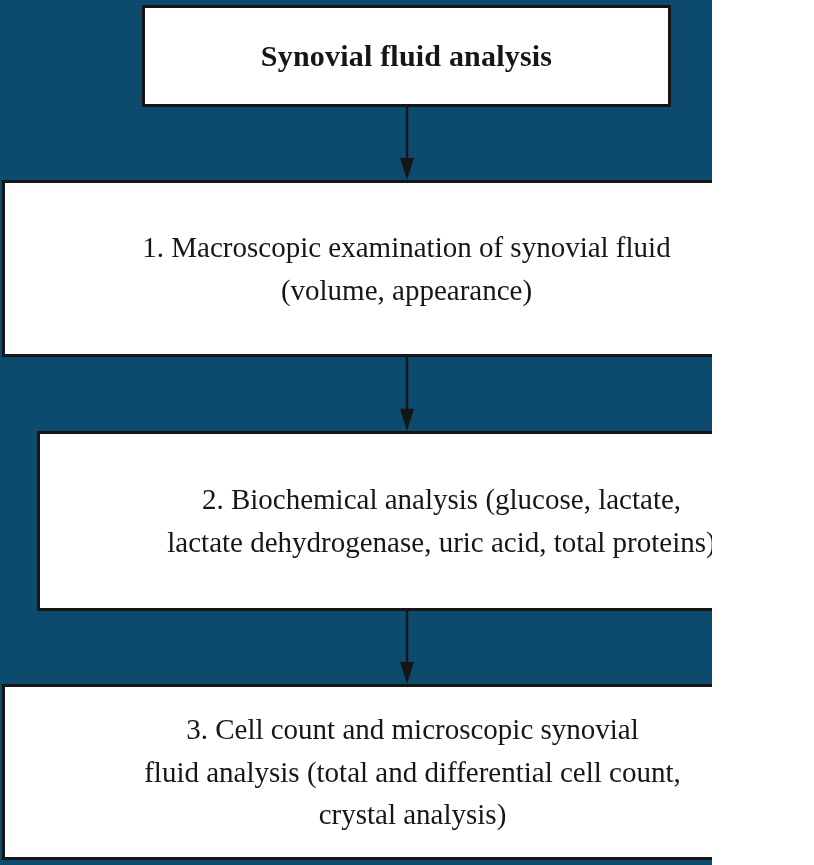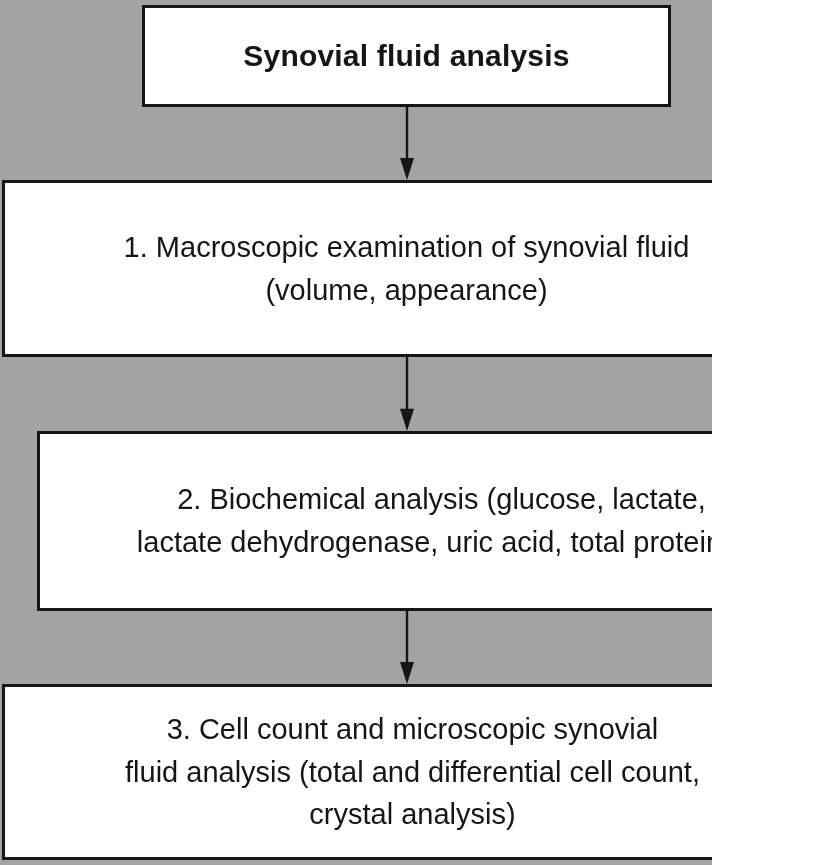--- a/index.html
+++ b/index.html
@@ -4,22 +4,22 @@
 <style>
   html, body {
     margin: 0;
     padding: 0;
     background: #ffffff;
   }
   .canvas {
     position: relative;
     width: 712px;
     height: 865px;
-    background: #a3a3a3;
-    font-family: Liberation Sans, sans-serif;
+    background: #0c4a6e;
+    font-family: Liberation Serif, serif;
     color: #161616;
     overflow: hidden;
   }
   .box {
     position: absolute;
     box-sizing: border-box;
     border: 3px solid #161616;
     background: #ffffff;
     display: flex;
     align-items: center;

